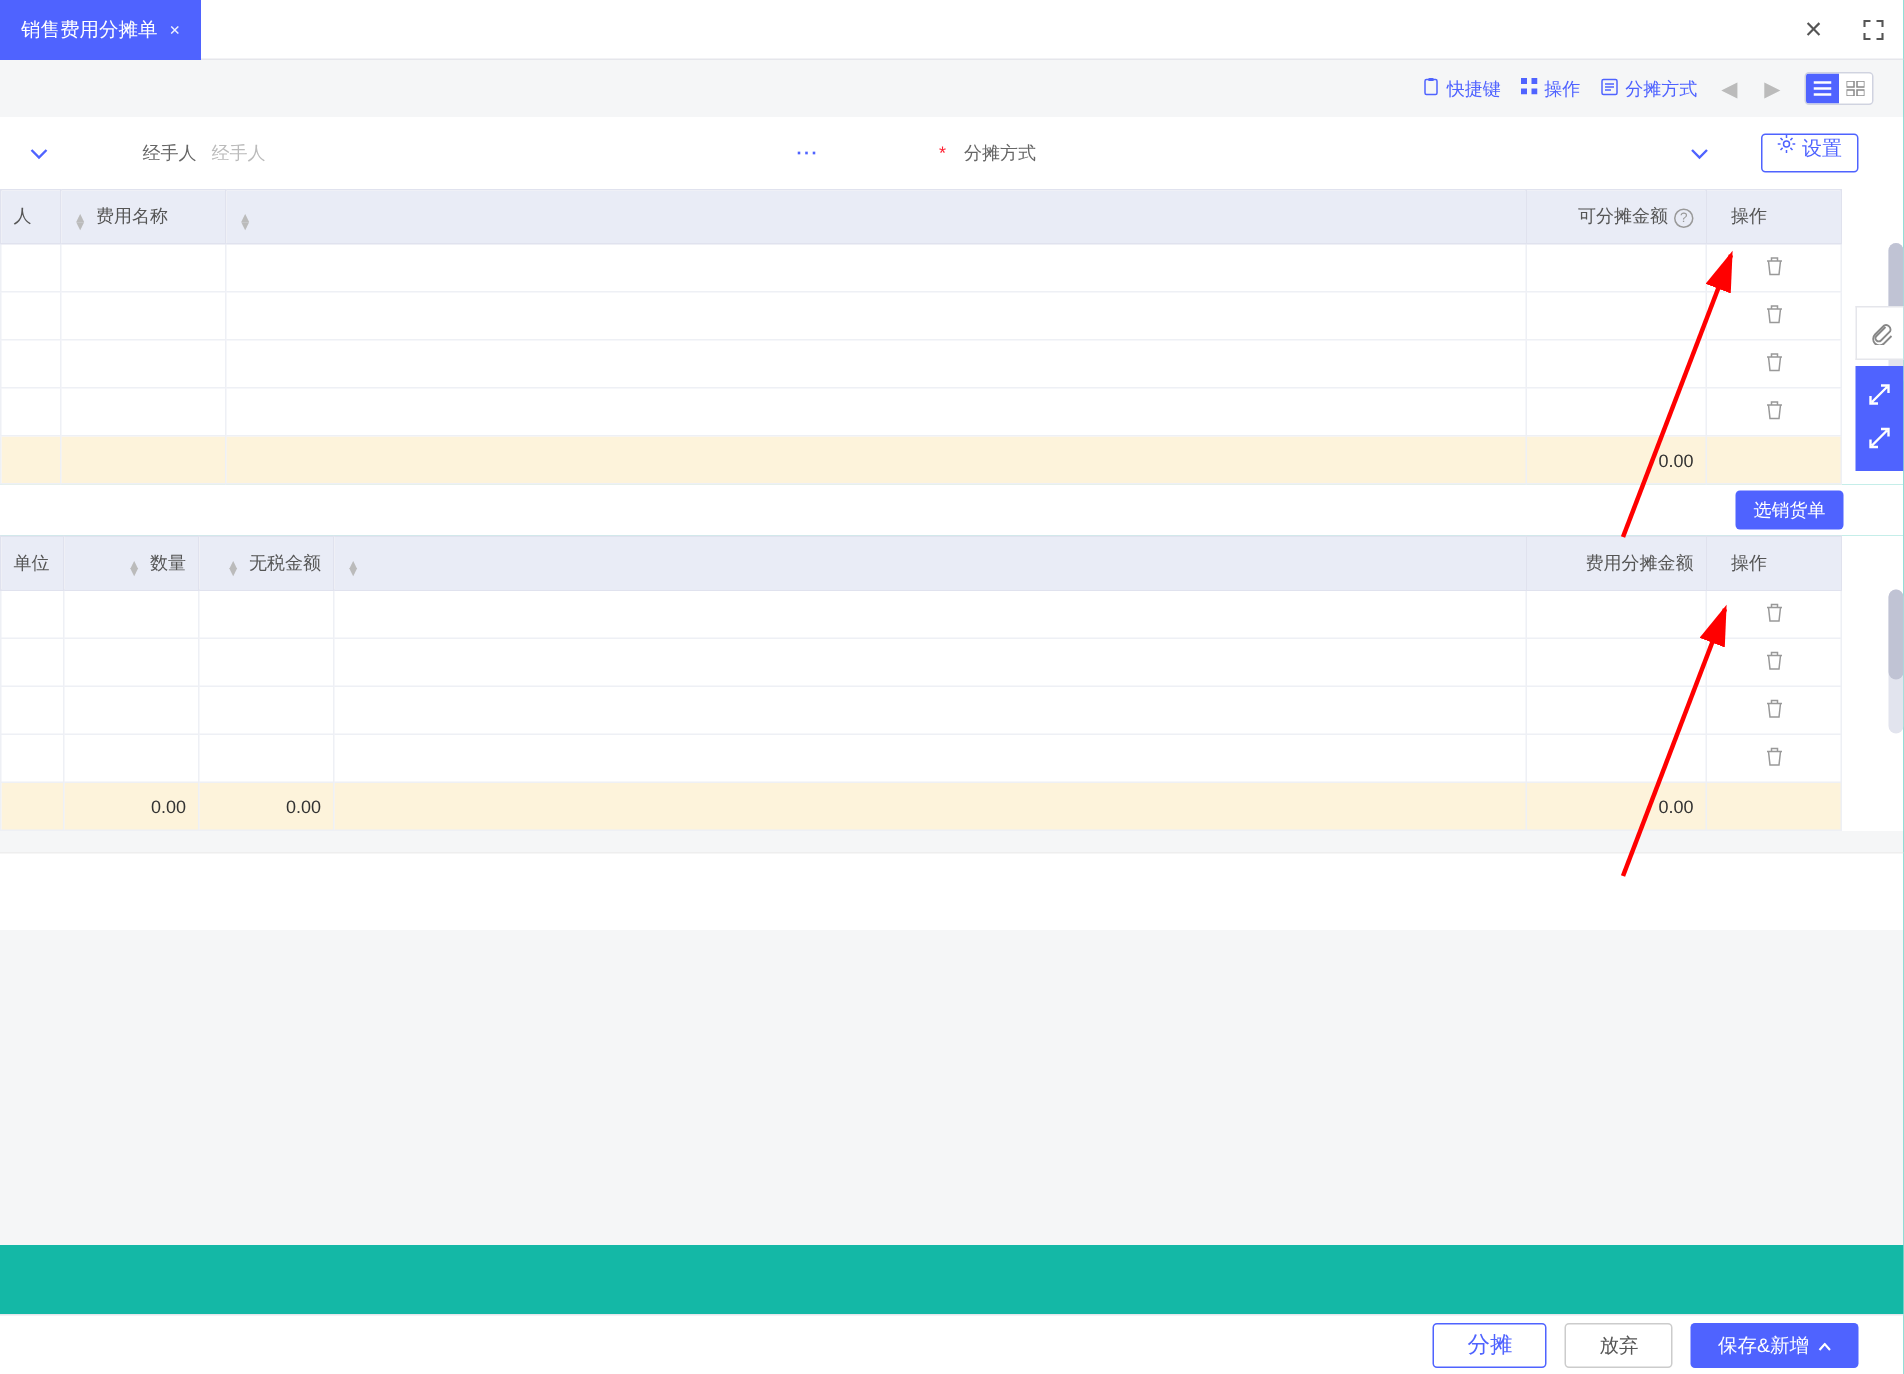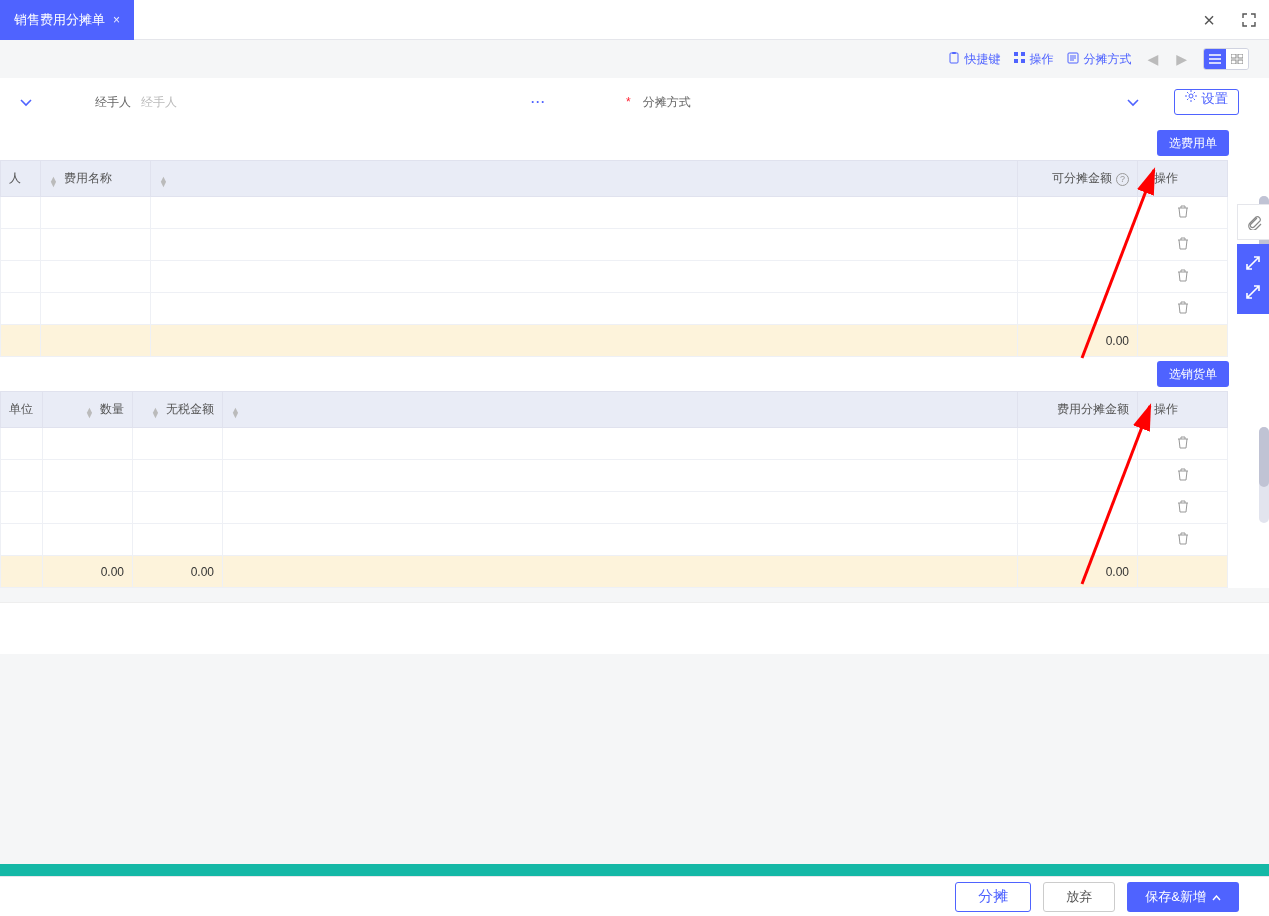--- a/index.html
+++ b/index.html
@@ -167,23 +167,20 @@
       <span>
         <svg width="12" height="12" viewBox="0 0 12 12">
             <circle cx="6" cy="6" r="2" stroke="#4f63ff" fill="none"></circle>
             <path d="M6 0v2M6 10v2M0 6h2M10 6h2M2 2l1.4 1.4M8.6 8.6L10 10M10 2L8.6 3.4M3.4 8.6L2 10" stroke="#4f63ff"></path>
           </svg>
       </span>
       <span>设置</span>
     </button>
   </div>
 
-  <div class="pick-row">
-    <button class="btn-primary-sm">选费用单</button>
-  </div>
   <div class="tbl-wrap">
     <table class="tbl">
       <thead>
         <tr>
           <th class="col-narrow">人</th>
           <th class="col-name"><span class="sort-ic">▲<br>▼</span><span>费用名称</span></th>
           <th><span class="sort-ic">▲<br>▼</span></th>
           <th class="right col-amt"><span>可分摊金额</span><span class="help-ic">?</span></th>
           <th class="col-op">操作</th>
         </tr>

